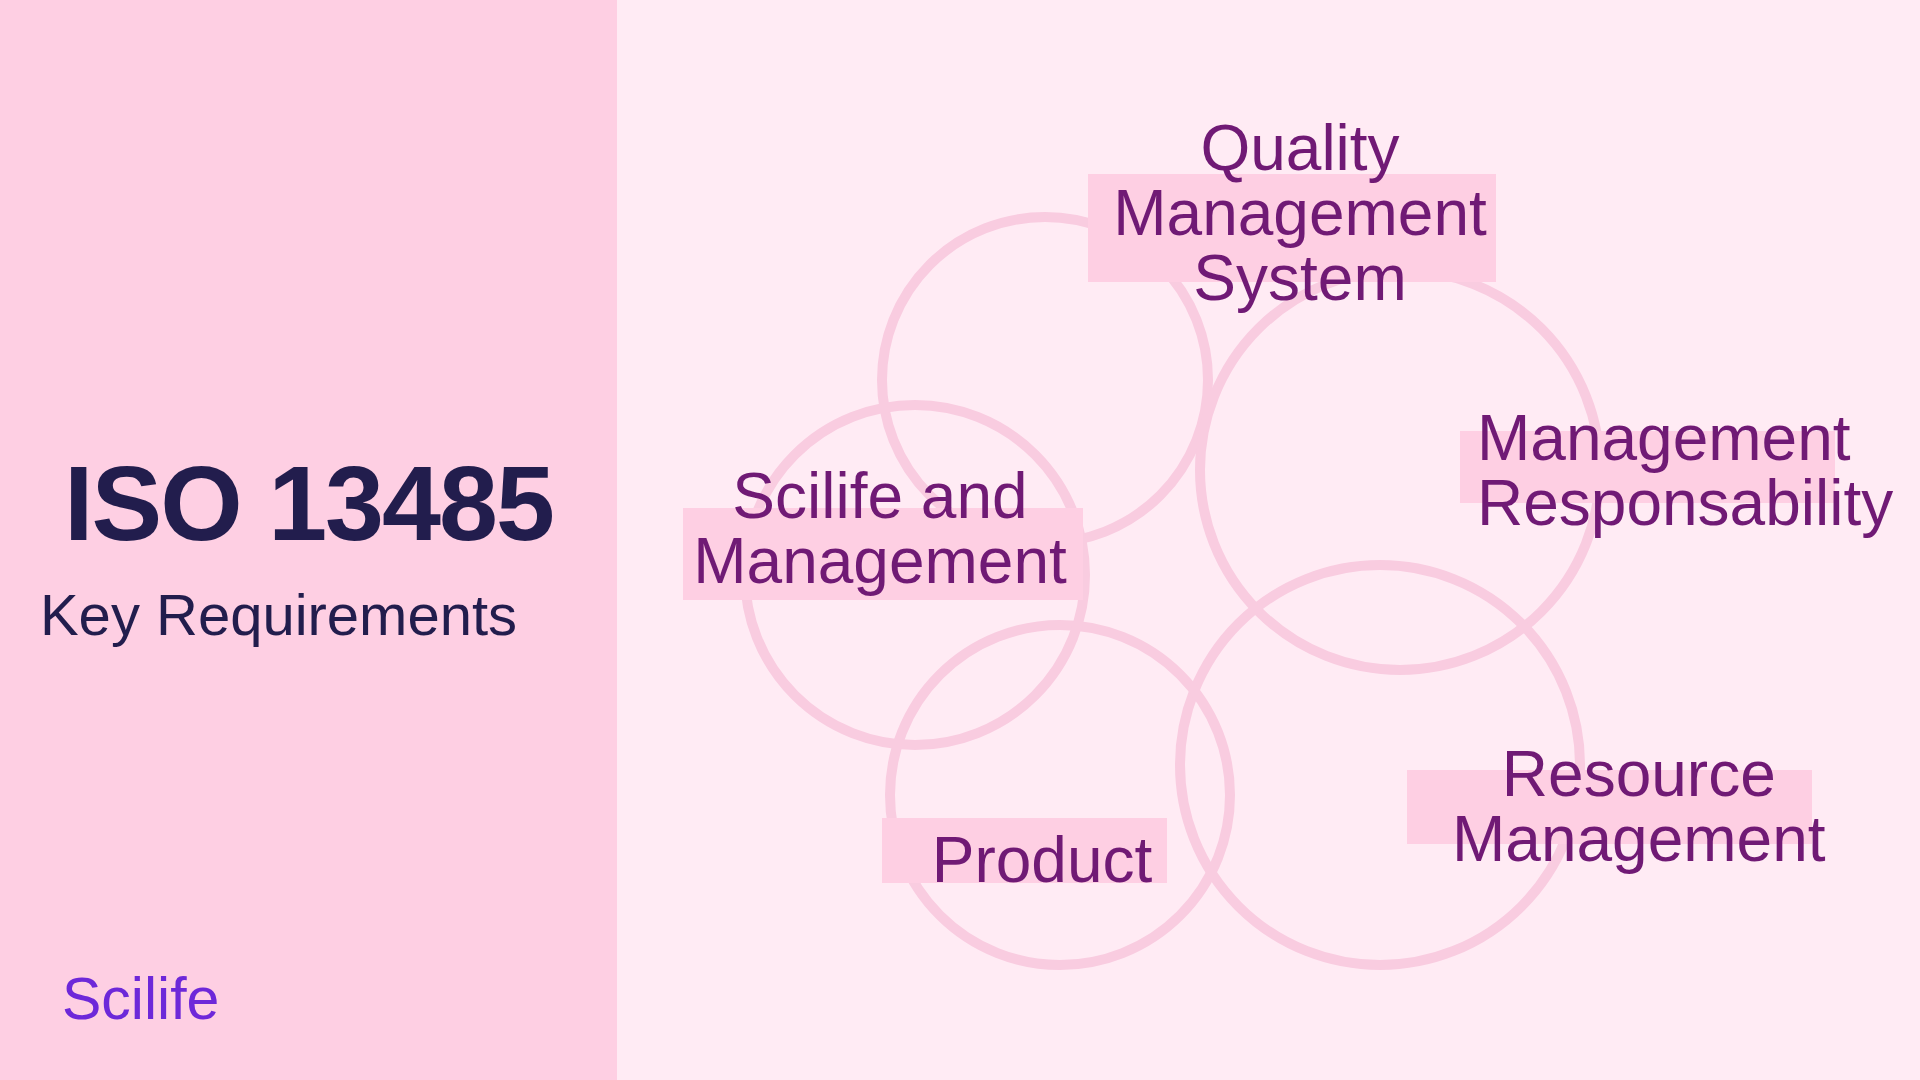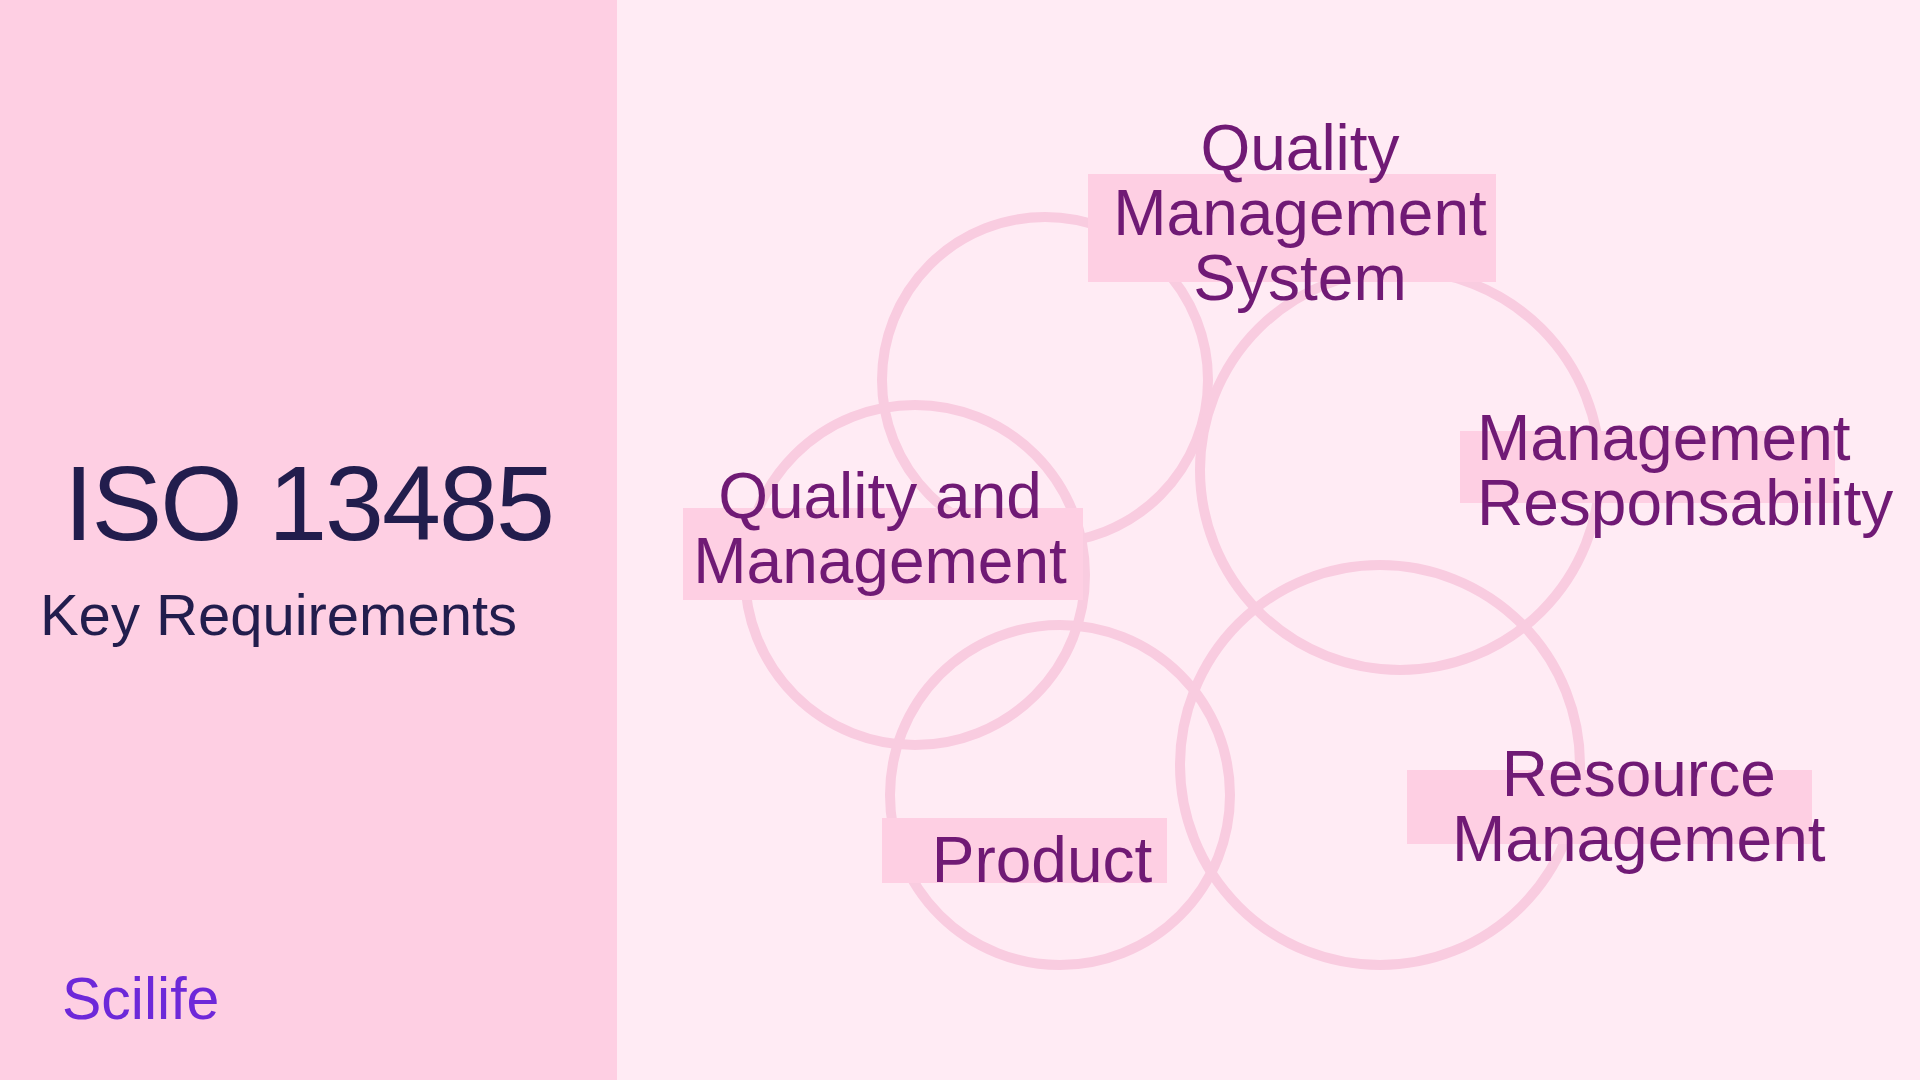--- a/index.html
+++ b/index.html
@@ -22,21 +22,21 @@
     left: 0; top: 0;
     width: 617px; height: 1080px;
     background: #fecfe3;
   }
   .iso-title {
     position: absolute;
     left: 0; top: 450px;
     width: 617px;
     text-align: center;
     font-size: 106px;
-    font-weight: 400;
+    font-weight: 700;
     letter-spacing: -2px;
     line-height: 1;
     color: #221d4d;
   }
   .iso-subtitle {
     position: absolute;
     left: 0; top: 586px;
     width: 557px;
     text-align: center;
     font-size: 58px;
@@ -126,17 +126,17 @@
   <div class="node-label node-rm">
     <span>Resource</span>
     <span>Management</span>
   </div>
 
   <div class="node-label node-pr">
     <span>Product</span>
   </div>
 
   <div class="node-label node-mai">
-    <span>Quality and</span>
+    <span>Scilife and</span>
     <span>Management</span>
   </div>
 
 </div>
 
 </body></html>

